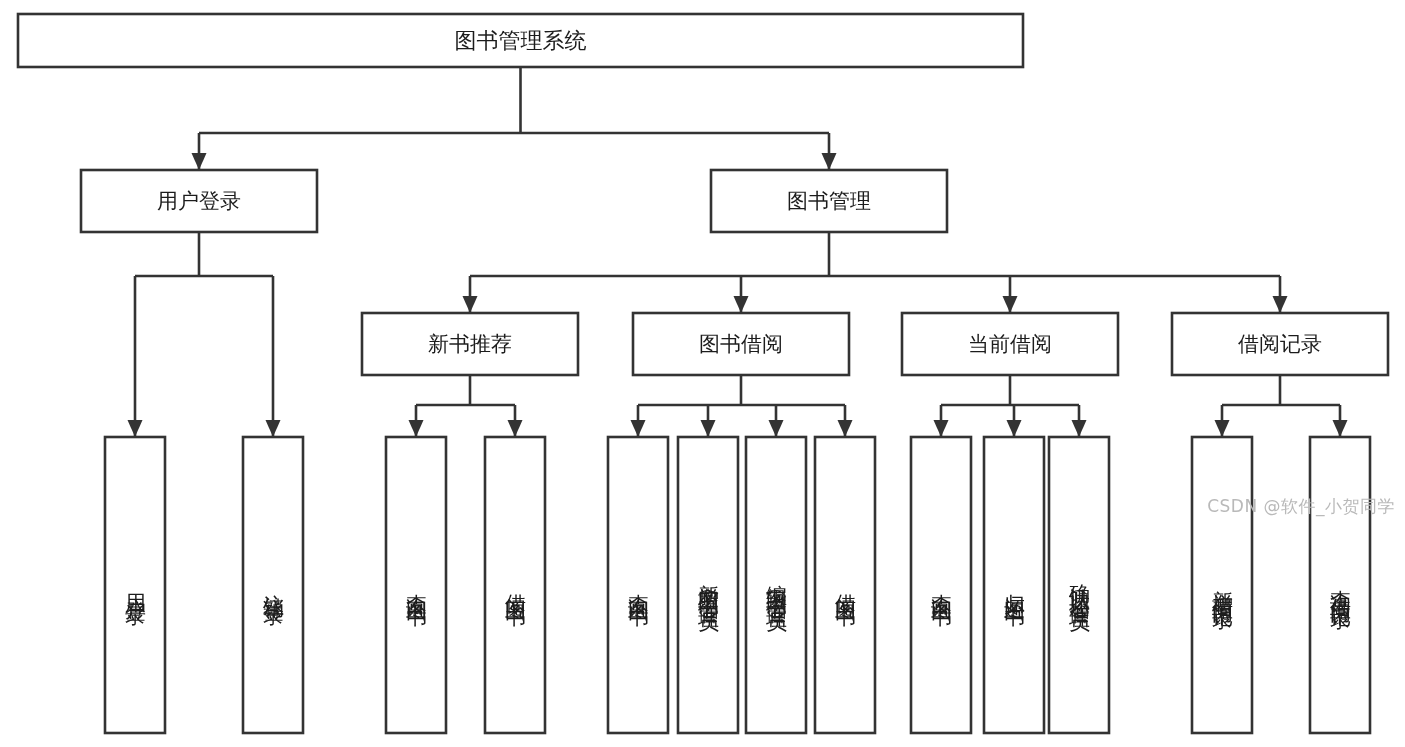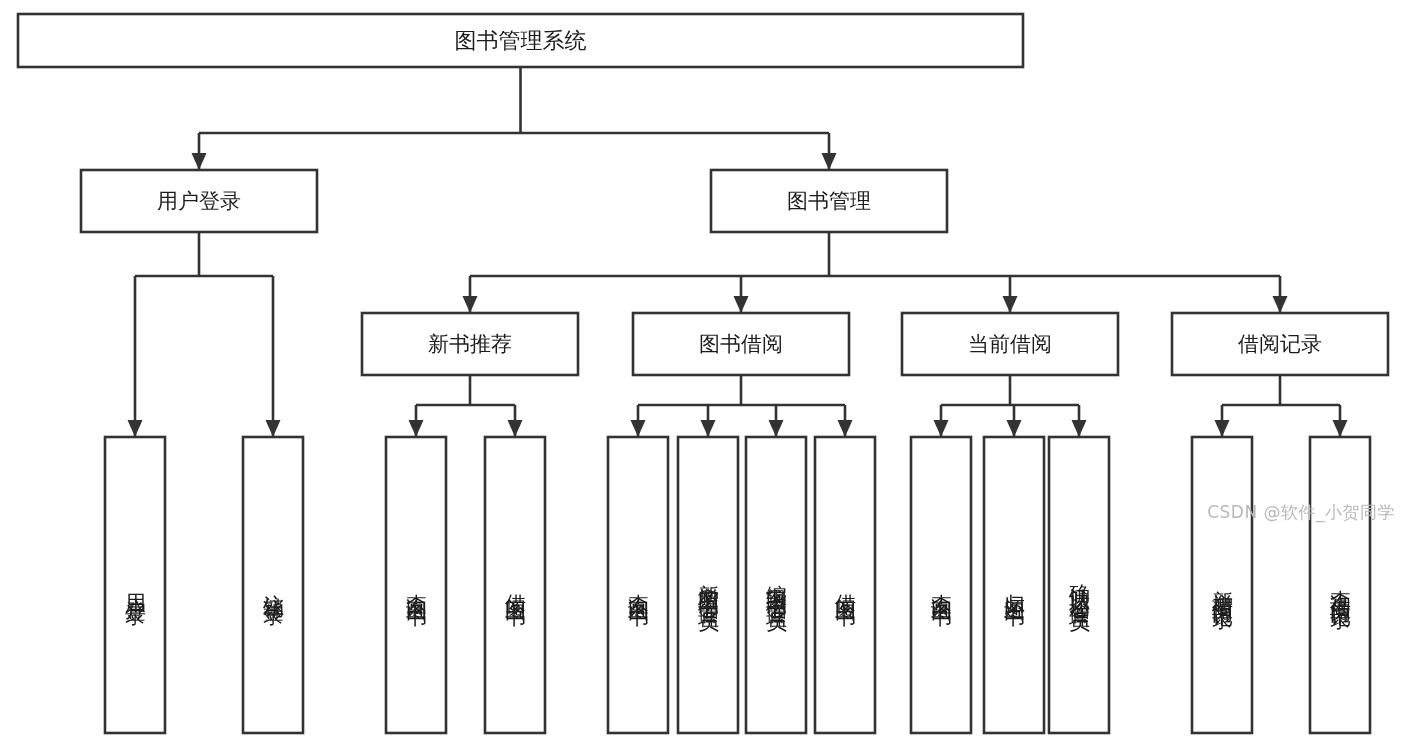--- a/index.html
+++ b/index.html
@@ -65,21 +65,21 @@
     font-family: "DejaVu Sans", "Liberation Sans", sans-serif;
     font-size: 21px;
     line-height: 1;
     letter-spacing: 4px;
     color: #1c1c1c;
     white-space: nowrap;
   }
   .watermark {
     position: absolute;
     right: 10px;
-    bottom: 4px;
+    bottom: 10px;
     font-family: "DejaVu Sans", "Liberation Sans", sans-serif;
     font-size: 17px;
     color: #b9b9b9;
     letter-spacing: 0.5px;
     white-space: nowrap;
     margin-top: 44px;
   }
 </style>
 </head>
 <body>

